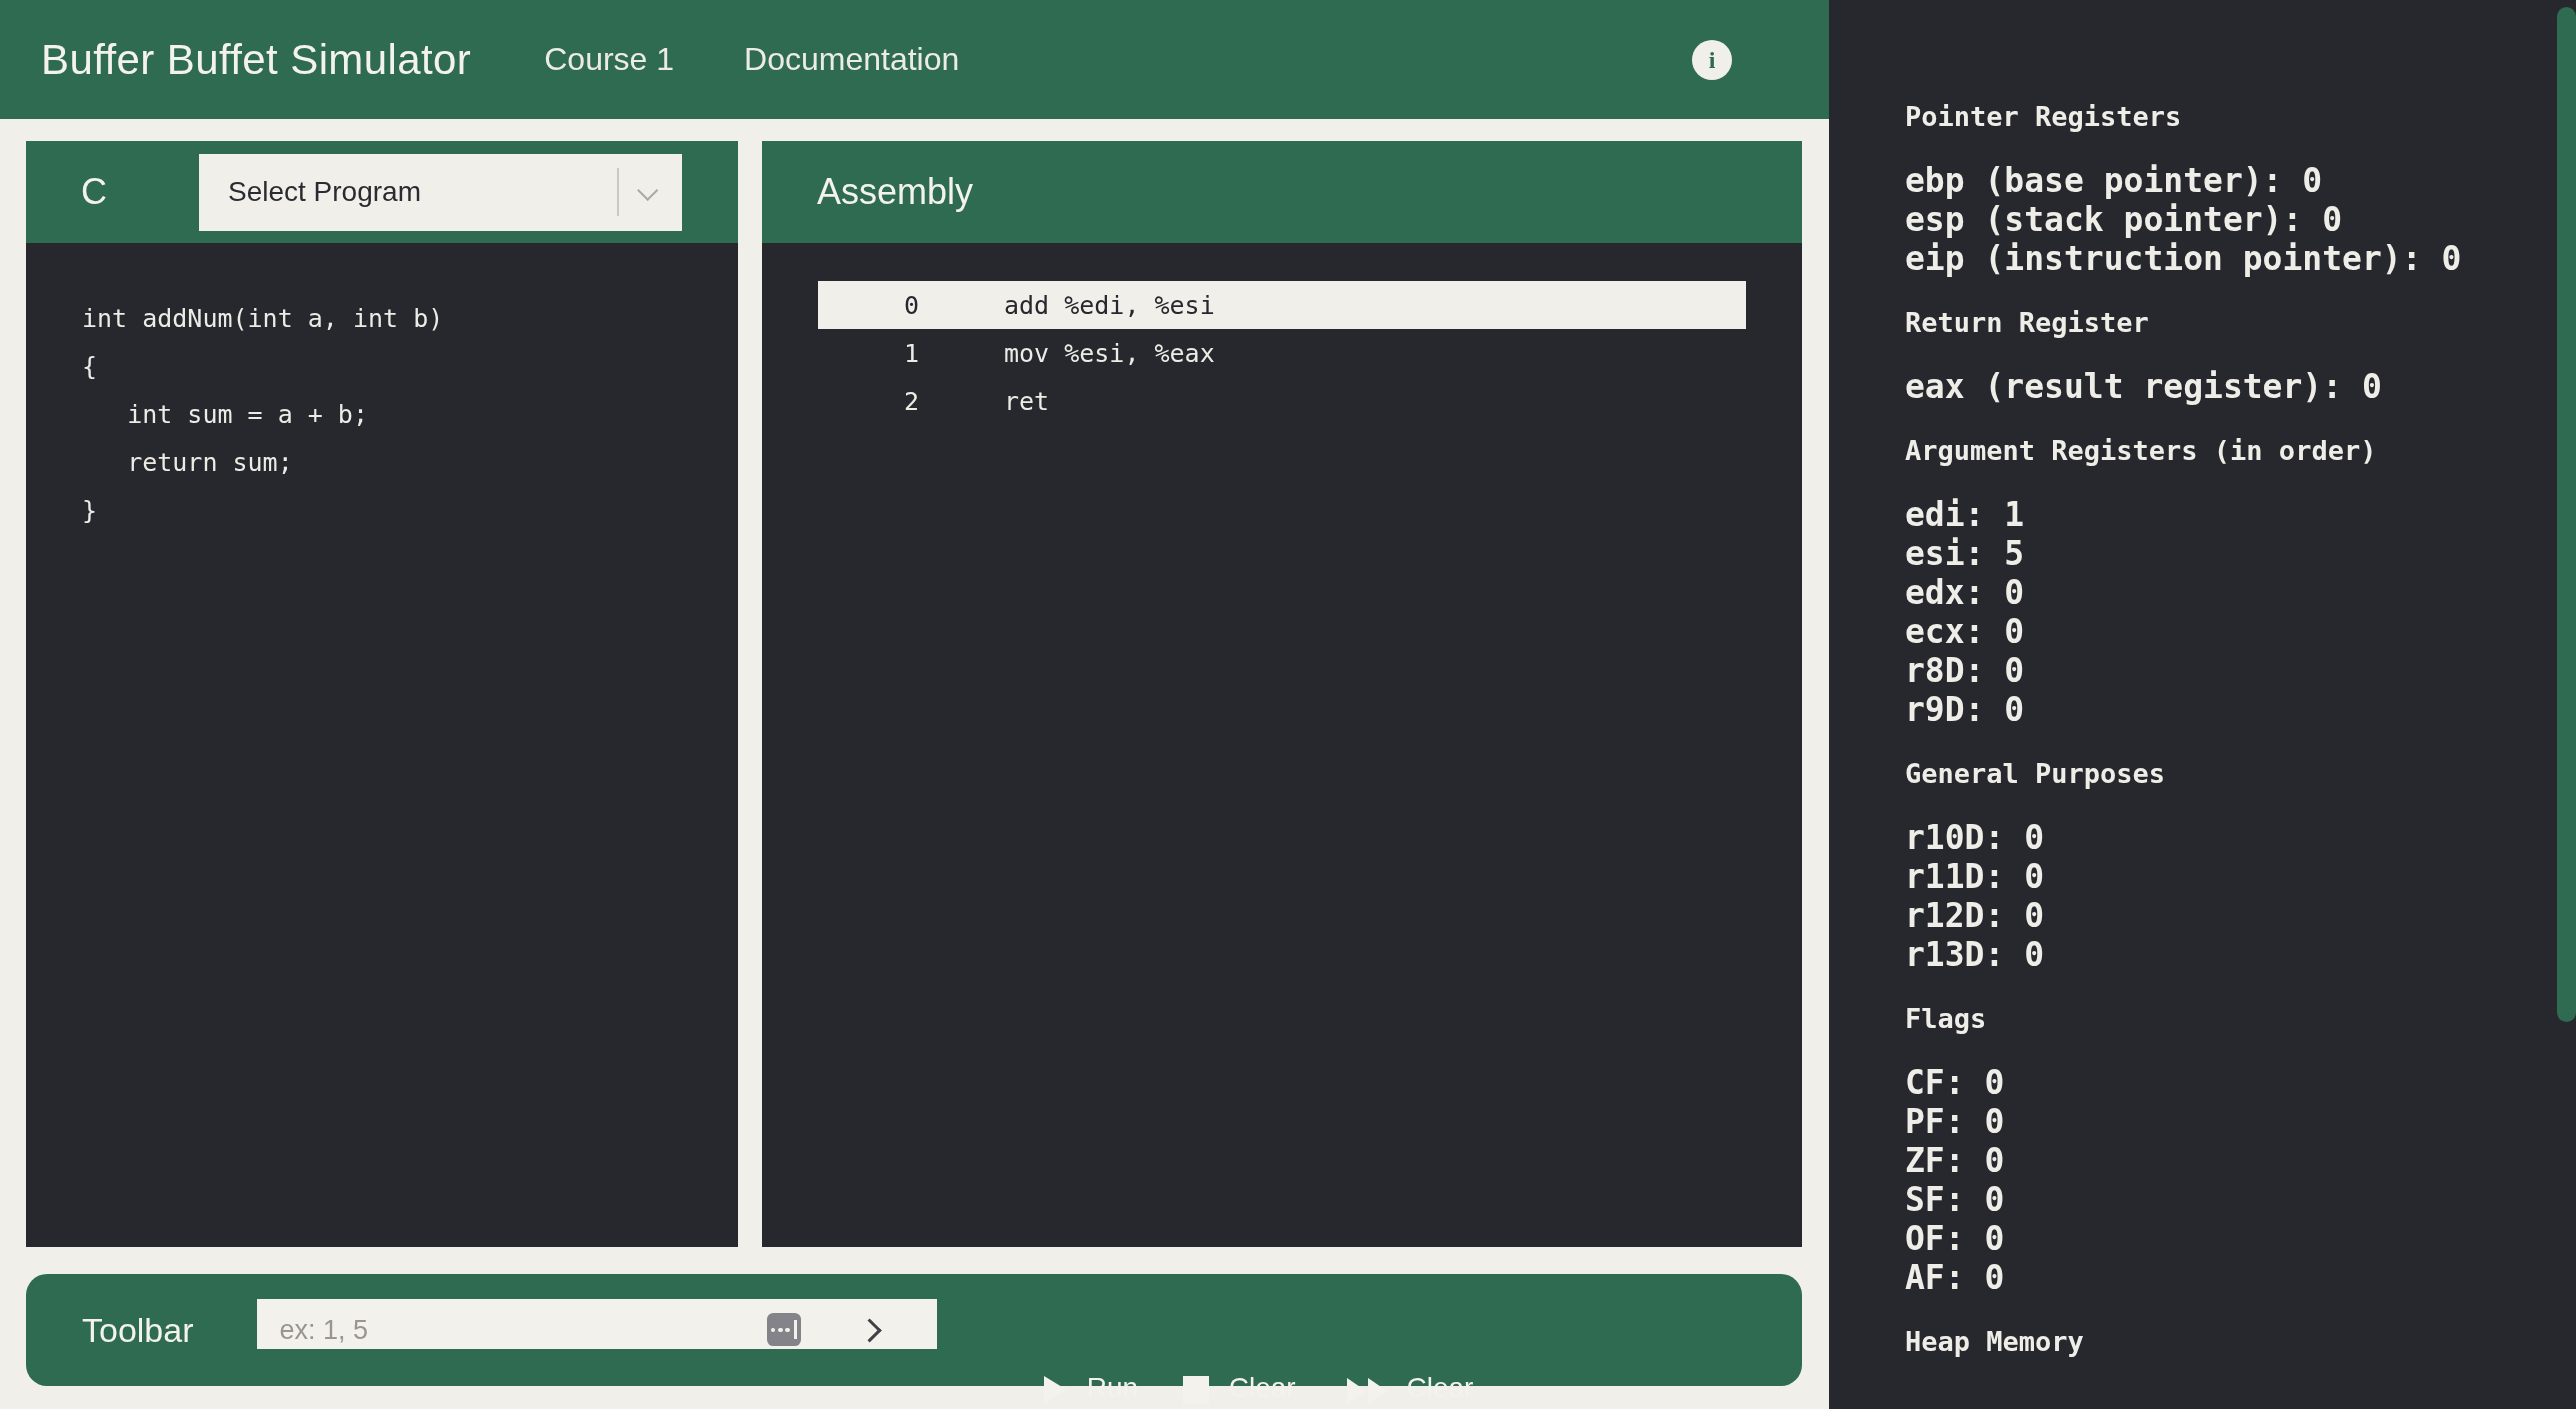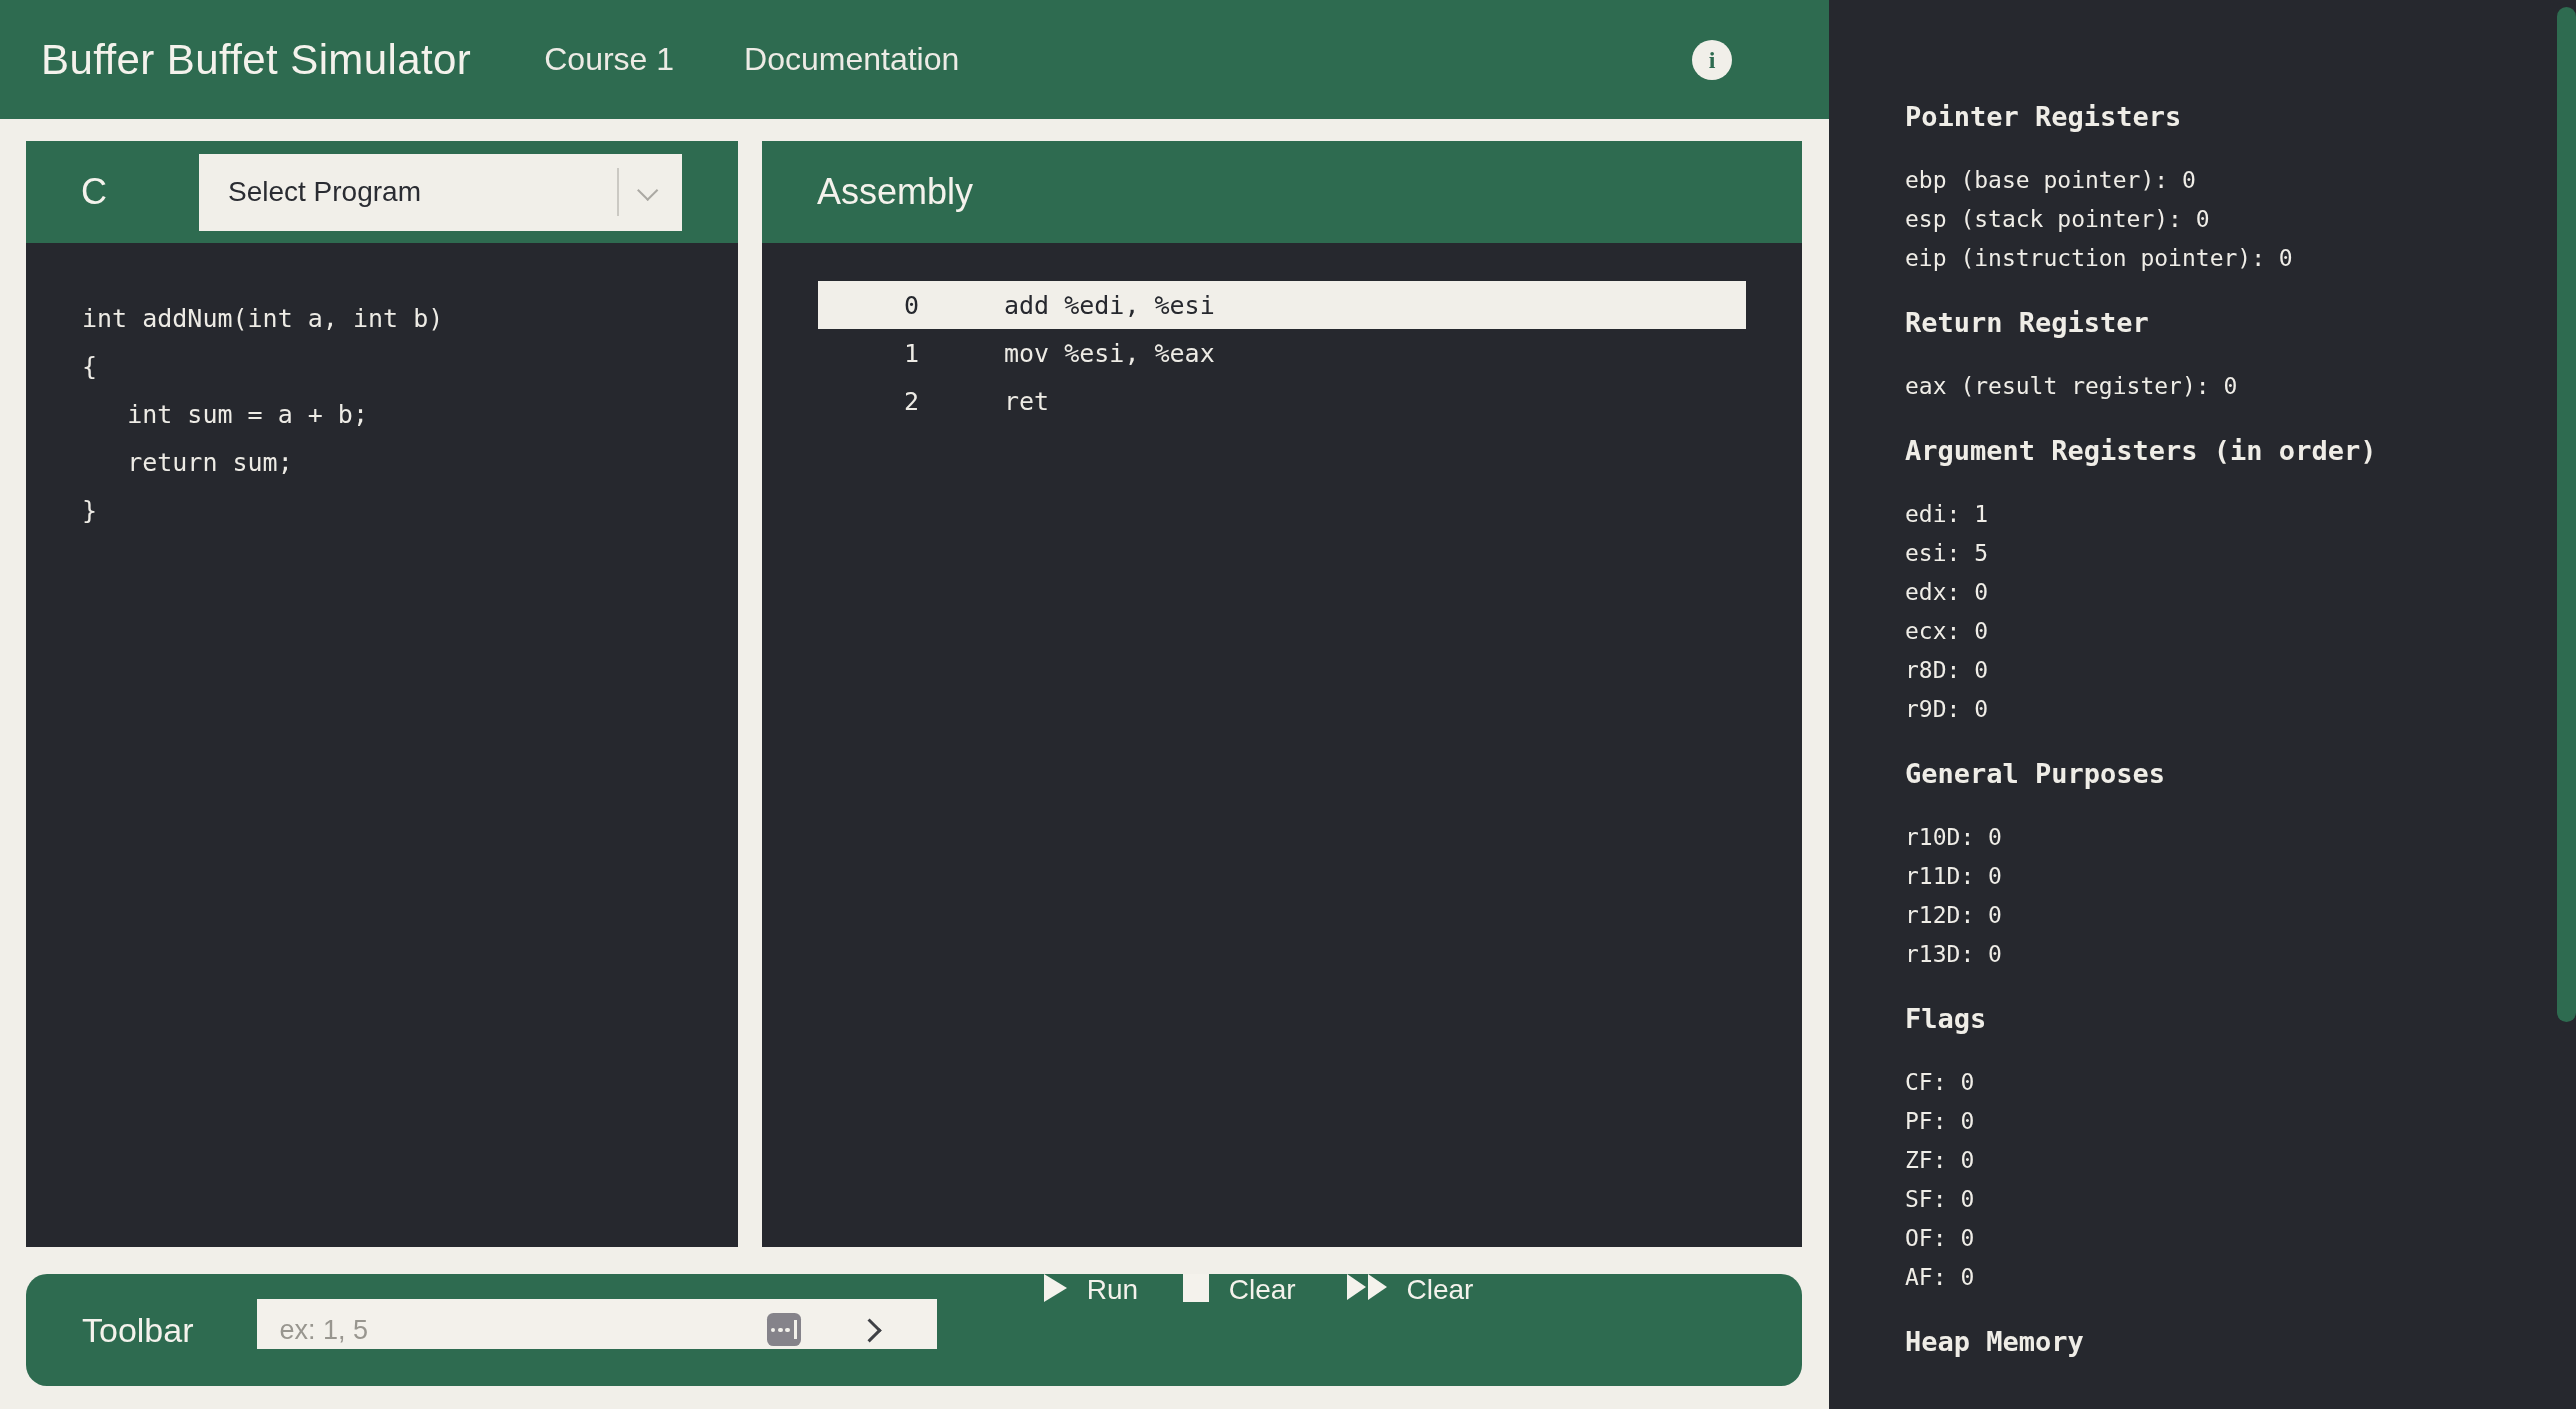--- a/index.html
+++ b/index.html
@@ -68,41 +68,41 @@
     display:flex;align-items:center;justify-content:center;gap:2.7px;
   }
   .kb-dot{width:4.5px;height:4.5px;border-radius:50%;background:#F3F1EB;}
   .kb-bar{width:2.7px;height:19px;background:#F3F1EB;margin-left:1.8px;}
   .submit-chevron-btn{position:absolute;left:590px;top:15px;width:45px;height:32px;cursor:pointer;}
   .submit-chevron{
     position:absolute;left:14.3px;top:8px;width:14.3px;height:14.3px;
     border-right:3.6px solid #3F4145;border-top:3.6px solid #3F4145;transform:rotate(45deg);
   }
   .tb-btn{
-    position:absolute;display:flex;align-items:flex-start;gap:19.7px;height:130px;top:0;
+    position:absolute;display:flex;align-items:flex-end;gap:19.7px;height:130px;top:0;
     color:#F4F2EC;font-size:28px;cursor:pointer;
   }
   .btn-run{left:1018px;}
   .btn-clear{left:1157px;}
   .btn-step{left:1321px;}
   .play-icon{width:0;height:0;border-left:23px solid #F4F2EC;border-top:14.3px solid transparent;border-bottom:14.3px solid transparent;}
   .square-icon{width:26px;height:28px;background:#F4F2EC;}
   .ff-icon{display:flex;}
   .ff-icon span{width:0;height:0;border-left:19.7px solid #F4F2EC;border-top:13.4px solid transparent;border-bottom:13.4px solid transparent;}
   .ff-icon span + span{margin-left:1.8px;}
   
   .memory-panel{
     position:absolute;left:1829px;top:0;width:747px;height:1410px;background:#26282E;
     box-sizing:border-box;padding:72px 0 0 76px;overflow:hidden;color:#EFEDE7;
   }
   .memory-title{font-size:39px;font-weight:500;line-height:43px;margin:0 0 21.5px 0;color:#F4F2EC;}
   .mem-heading{
     font-family:"DejaVu Sans Mono",monospace;font-weight:700;font-size:27px;line-height:39px;margin:25px 0;
   }
-  .mem-row{font-family:"DejaVu Sans Mono",monospace;font-size:23px;line-height:39px;}
+  .mem-row{font-family:"DejaVu Sans Mono",monospace;font-size:33px;line-height:39px;font-weight:bold;}
   .scrollbar-thumb{
     position:absolute;right:0;top:7.2px;width:19px;height:1015px;border-radius:9.8px;background:#2E6B50;cursor:pointer;
   }
 </style>
 </head>
 <body>
 
 <header class="app-header">
   <div class="app-title">Buffer Buffet Simulator</div>
   <nav class="app-nav">

